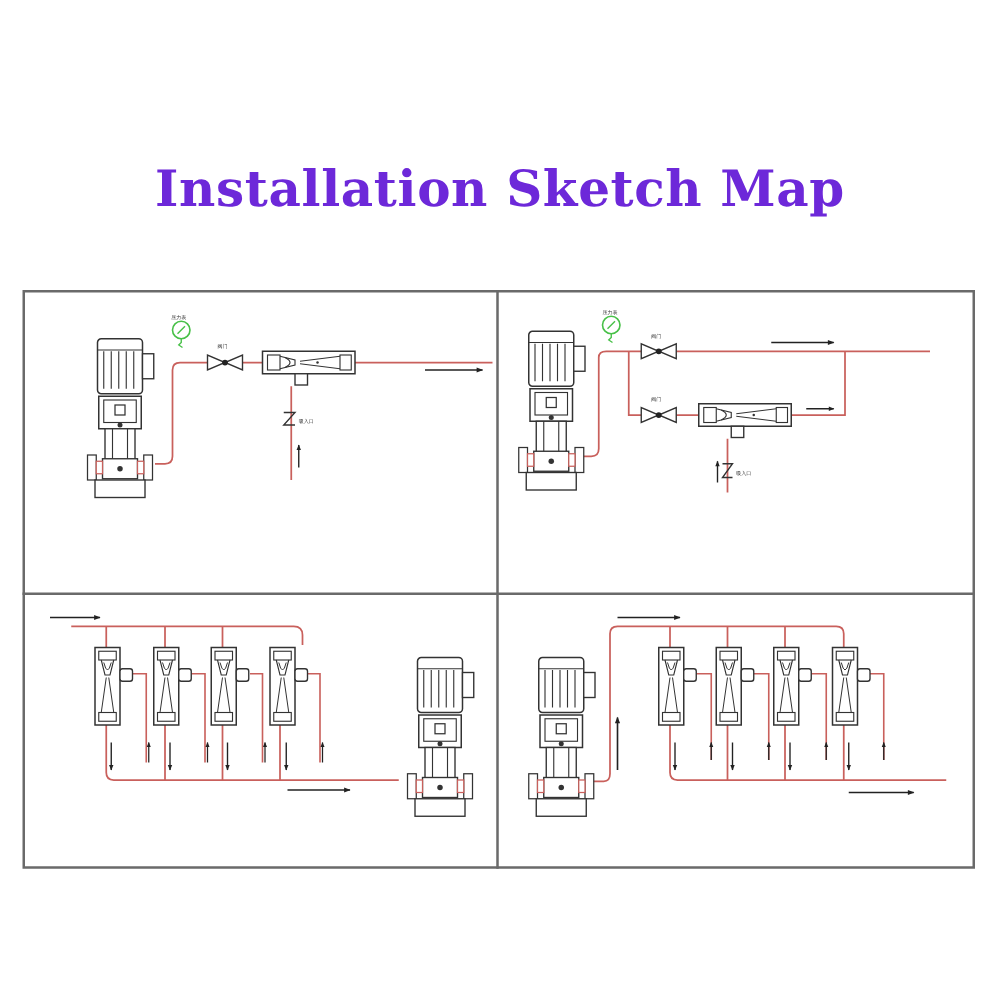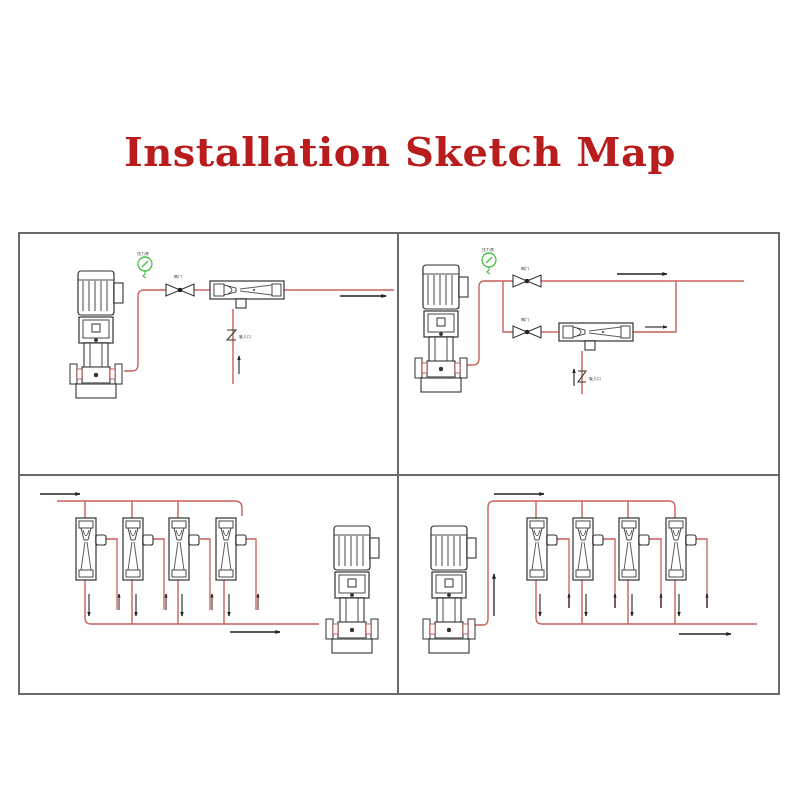--- a/index.html
+++ b/index.html
@@ -1,20 +1,20 @@
 <!DOCTYPE html>
 <html><head>
 <meta charset="utf-8">
 <style>
   html, body { margin: 0; padding: 0; background: #ffffff; }
   body { width: 800px; height: 800px; position: relative; overflow: hidden; font-family: "DejaVu Serif", serif; }
   .title {
     position: absolute; left: 0; top: 128px; width: 800px; text-align: center;
     font-family: "DejaVu Serif", "Liberation Serif", serif; font-weight: bold;
-    font-size: 40px; letter-spacing: 0.5px; color: #b91c1c;
+    font-size: 40px; letter-spacing: 0.5px; color: #6d28d9;
   }
   .frame { position: absolute; left: 18px; top: 232px; width: 762px; height: 463px;
     border: 2px solid #6a6a6a; box-sizing: border-box; }
   .vdiv { position: absolute; left: 397px; top: 232px; width: 2px; height: 463px; background: #6a6a6a; }
   .hdiv { position: absolute; left: 18px; top: 474px; width: 762px; height: 2px; background: #6a6a6a; }
   svg.panel { position: absolute; }
   .lbl { font-family: "DejaVu Sans", sans-serif; font-size: 4px; fill: #333; }
 </style>
 </head>
 <body>

